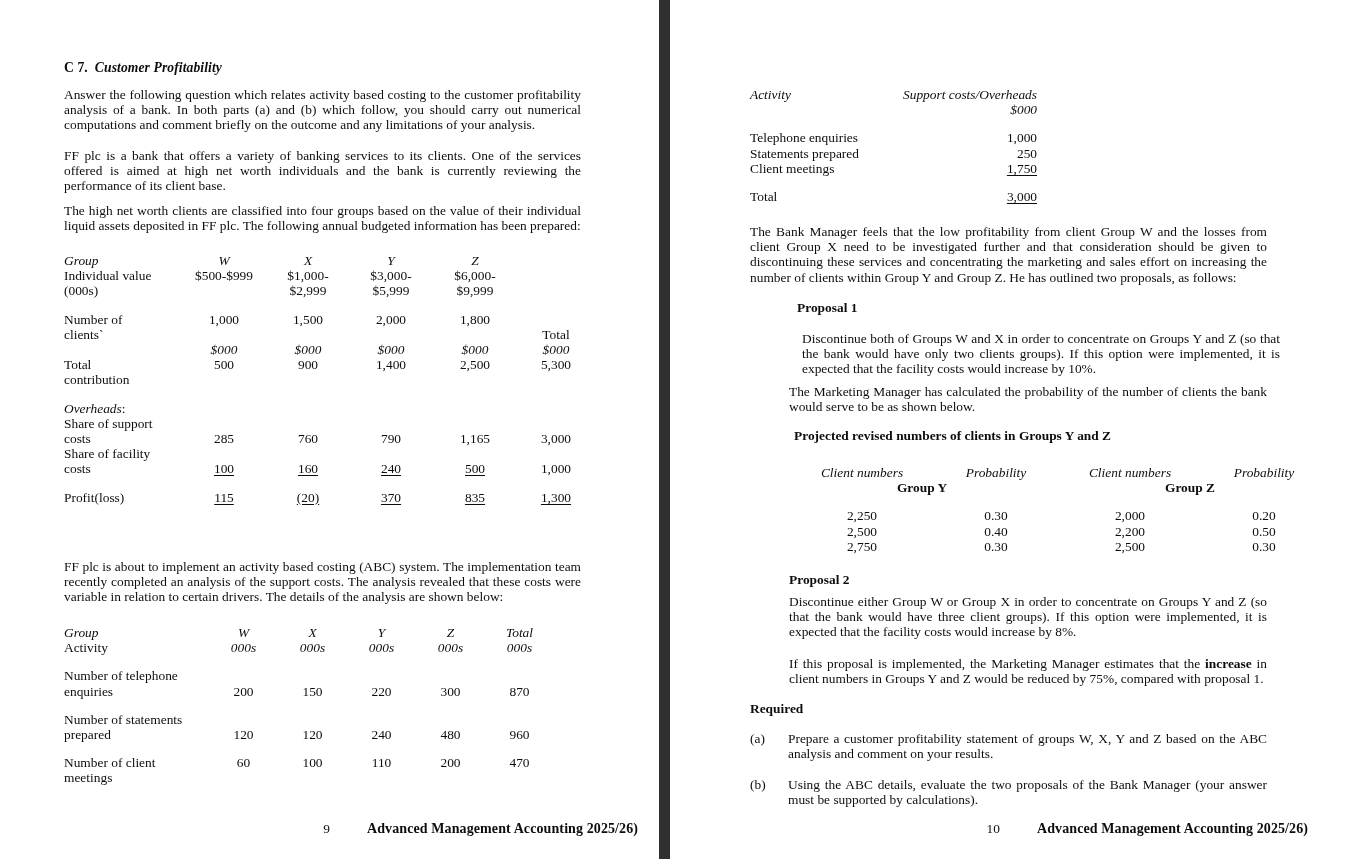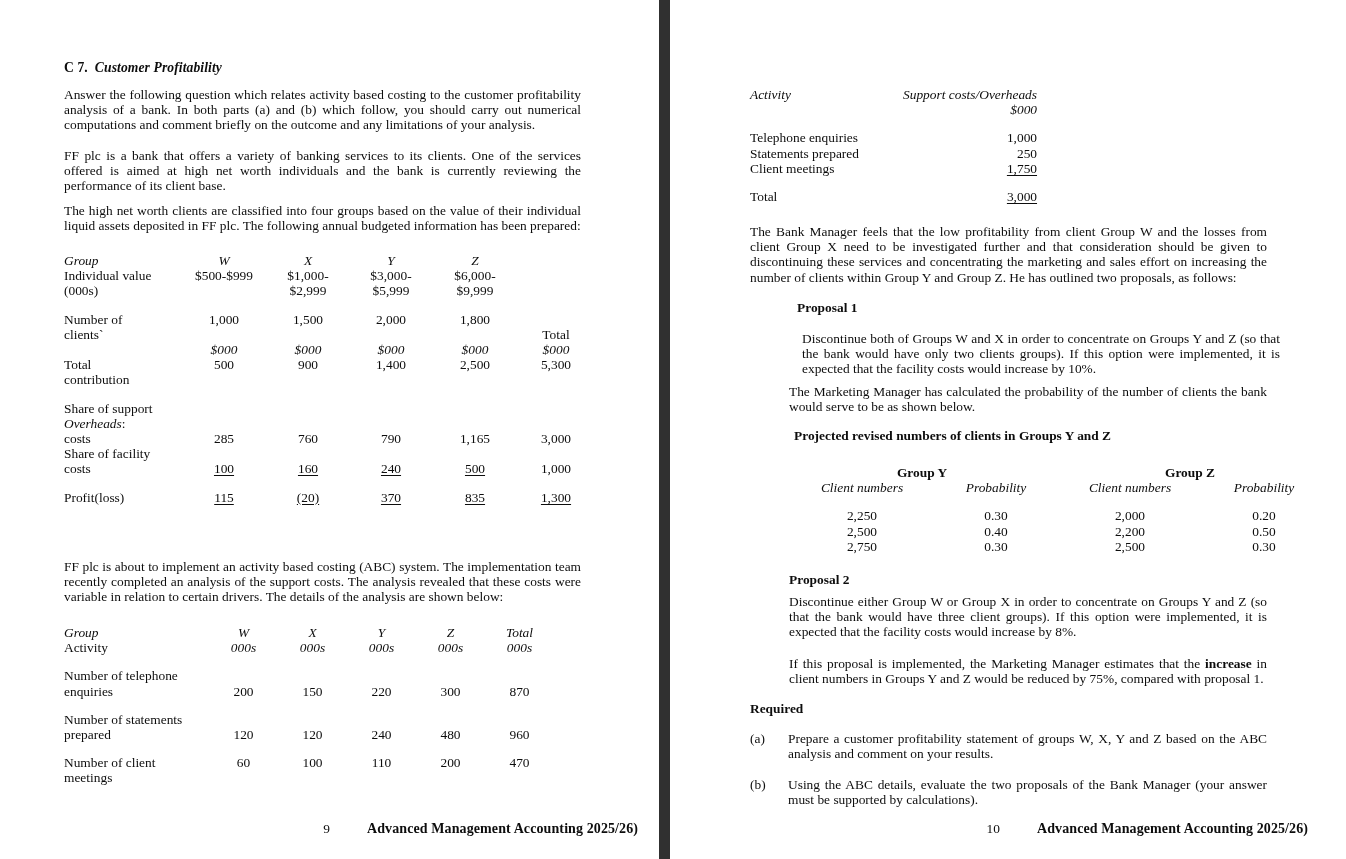--- a/index.html
+++ b/index.html
@@ -217,29 +217,29 @@
           <td class="c-w"></td>
               <td class="c-x"></td>
           <td class="c-y"></td>
               <td class="c-z"></td>
               <td class="c-t"></td>
         </tr>
         <tr class="rowgap">
               <td colspan="6"></td>
             </tr>
         <tr>
-          <td class="c-lbl">Share of support</td>
+          <td class="c-lbl"><span class="it">Overheads</span>:</td>
           <td class="c-w"></td>
               <td class="c-x"></td>
           <td class="c-y"></td>
               <td class="c-z"></td>
               <td class="c-t"></td>
         </tr>
         <tr>
-          <td class="c-lbl"><span class="it">Overheads</span>:</td>
+          <td class="c-lbl">Share of support</td>
           <td class="c-w"></td>
               <td class="c-x"></td>
           <td class="c-y"></td>
               <td class="c-z"></td>
               <td class="c-t"></td>
         </tr>
         <tr>
           <td class="c-lbl">costs</td>
           <td class="c-w">285</td>
           <td class="c-x">760</td>
@@ -415,28 +415,28 @@
 
       <p class="para blk" style="left:132px; top:321px; width:478px;margin-top:10px;">Discontinue both of Groups W and X in order to concentrate on Groups Y and Z (so that the bank would have only two clients groups).  If this option were implemented, it is expected that the facility costs would increase by 10%.</p>
 
       <p class="para blk" style="left:119px; top:384px; width:478px;">The Marketing Manager has calculated the probability of the number of clients the bank would serve to be as shown below.</p>
 
       <div class="blk req-head" style="left:124px; top:428px;">Projected revised numbers of clients in Groups Y and Z</div>
 
       <table class="tbl t4" style="left:118px; top:465px;">
         <tbody>
             <tr>
-          <td class="c-cn gy" colspan="2" style="width:268px;">Group Y</td>
-          <td class="c-cn gy" colspan="2" style="width:268px;">Group Z</td>
-        </tr>
-        <tr>
           <td class="c-cn hdr">Client numbers</td>
           <td class="c-pb hdr">Probability</td>
           <td class="c-cn hdr">Client numbers</td>
           <td class="c-pb hdr">Probability</td>
+        </tr>
+        <tr>
+          <td class="c-cn gy" colspan="2" style="width:268px;">Group Y</td>
+          <td class="c-cn gy" colspan="2" style="width:268px;">Group Z</td>
         </tr>
         <tr class="rowgap">
               <td colspan="4"></td>
             </tr>
         <tr>
           <td class="c-cn">2,250</td>
           <td class="c-pb">0.30</td>
           <td class="c-cn">2,000</td>
           <td class="c-pb">0.20</td>
         </tr>

